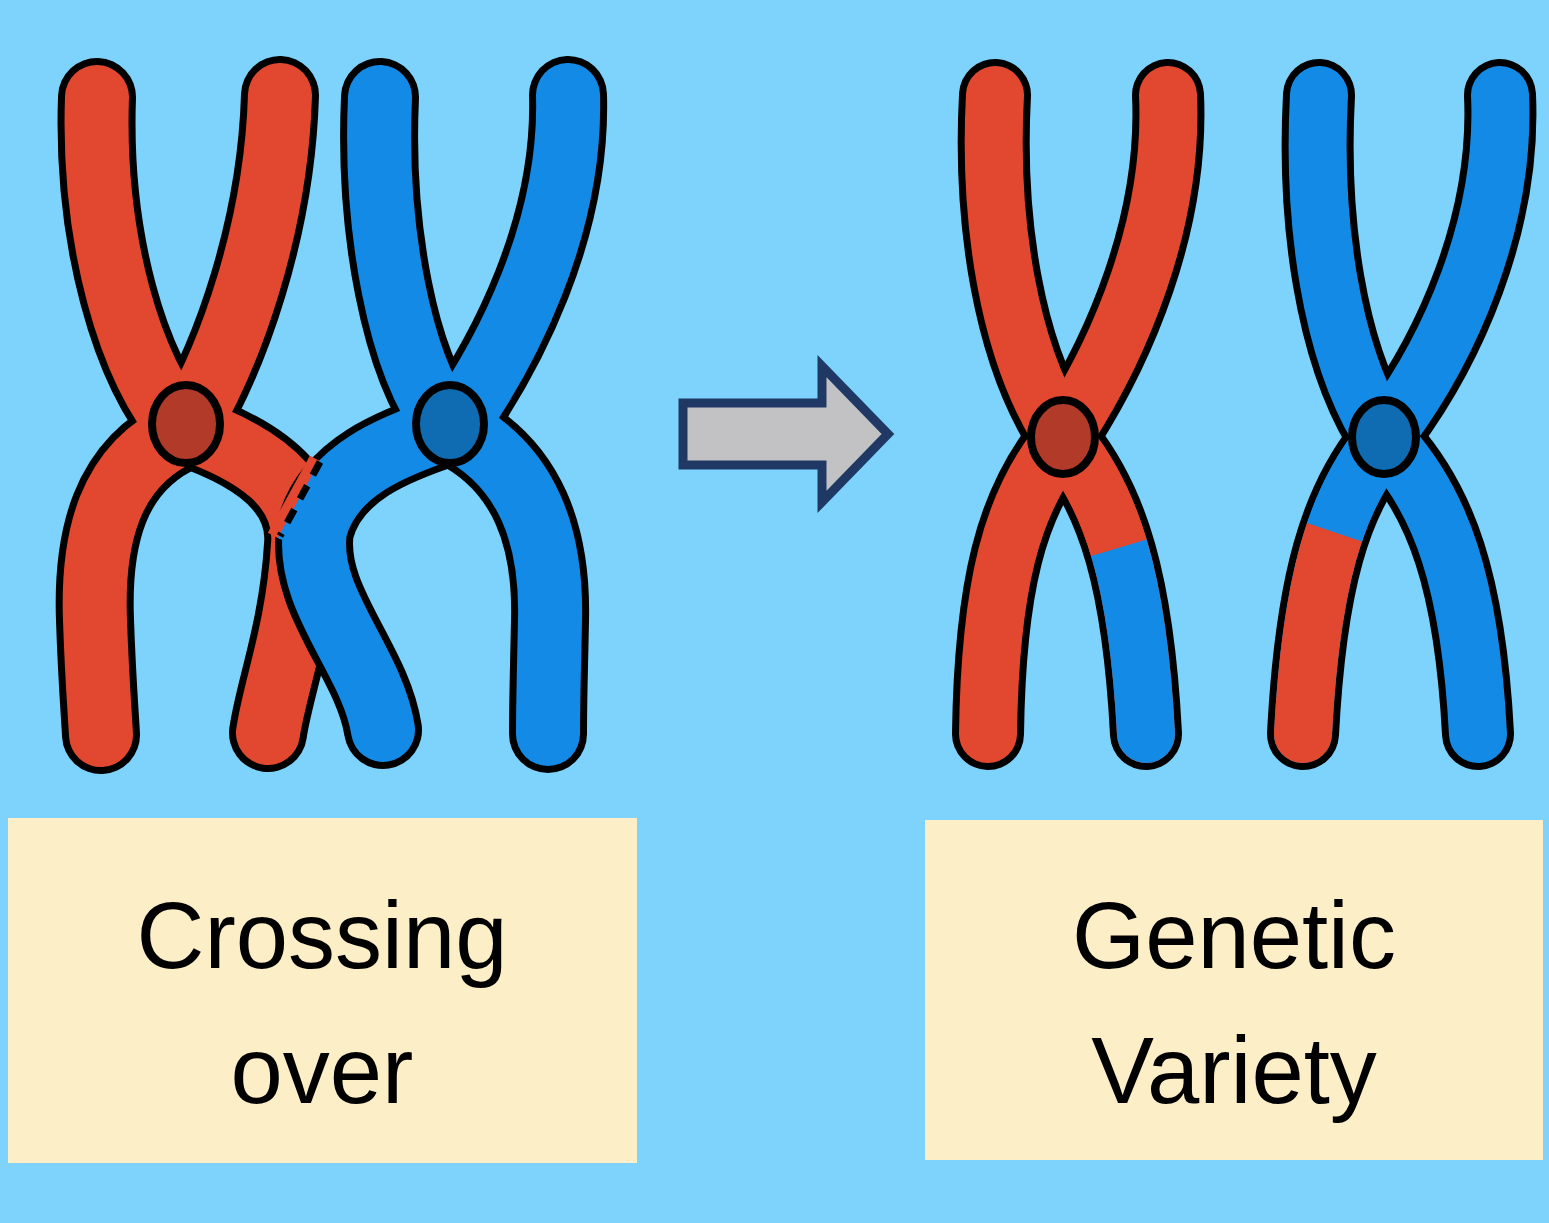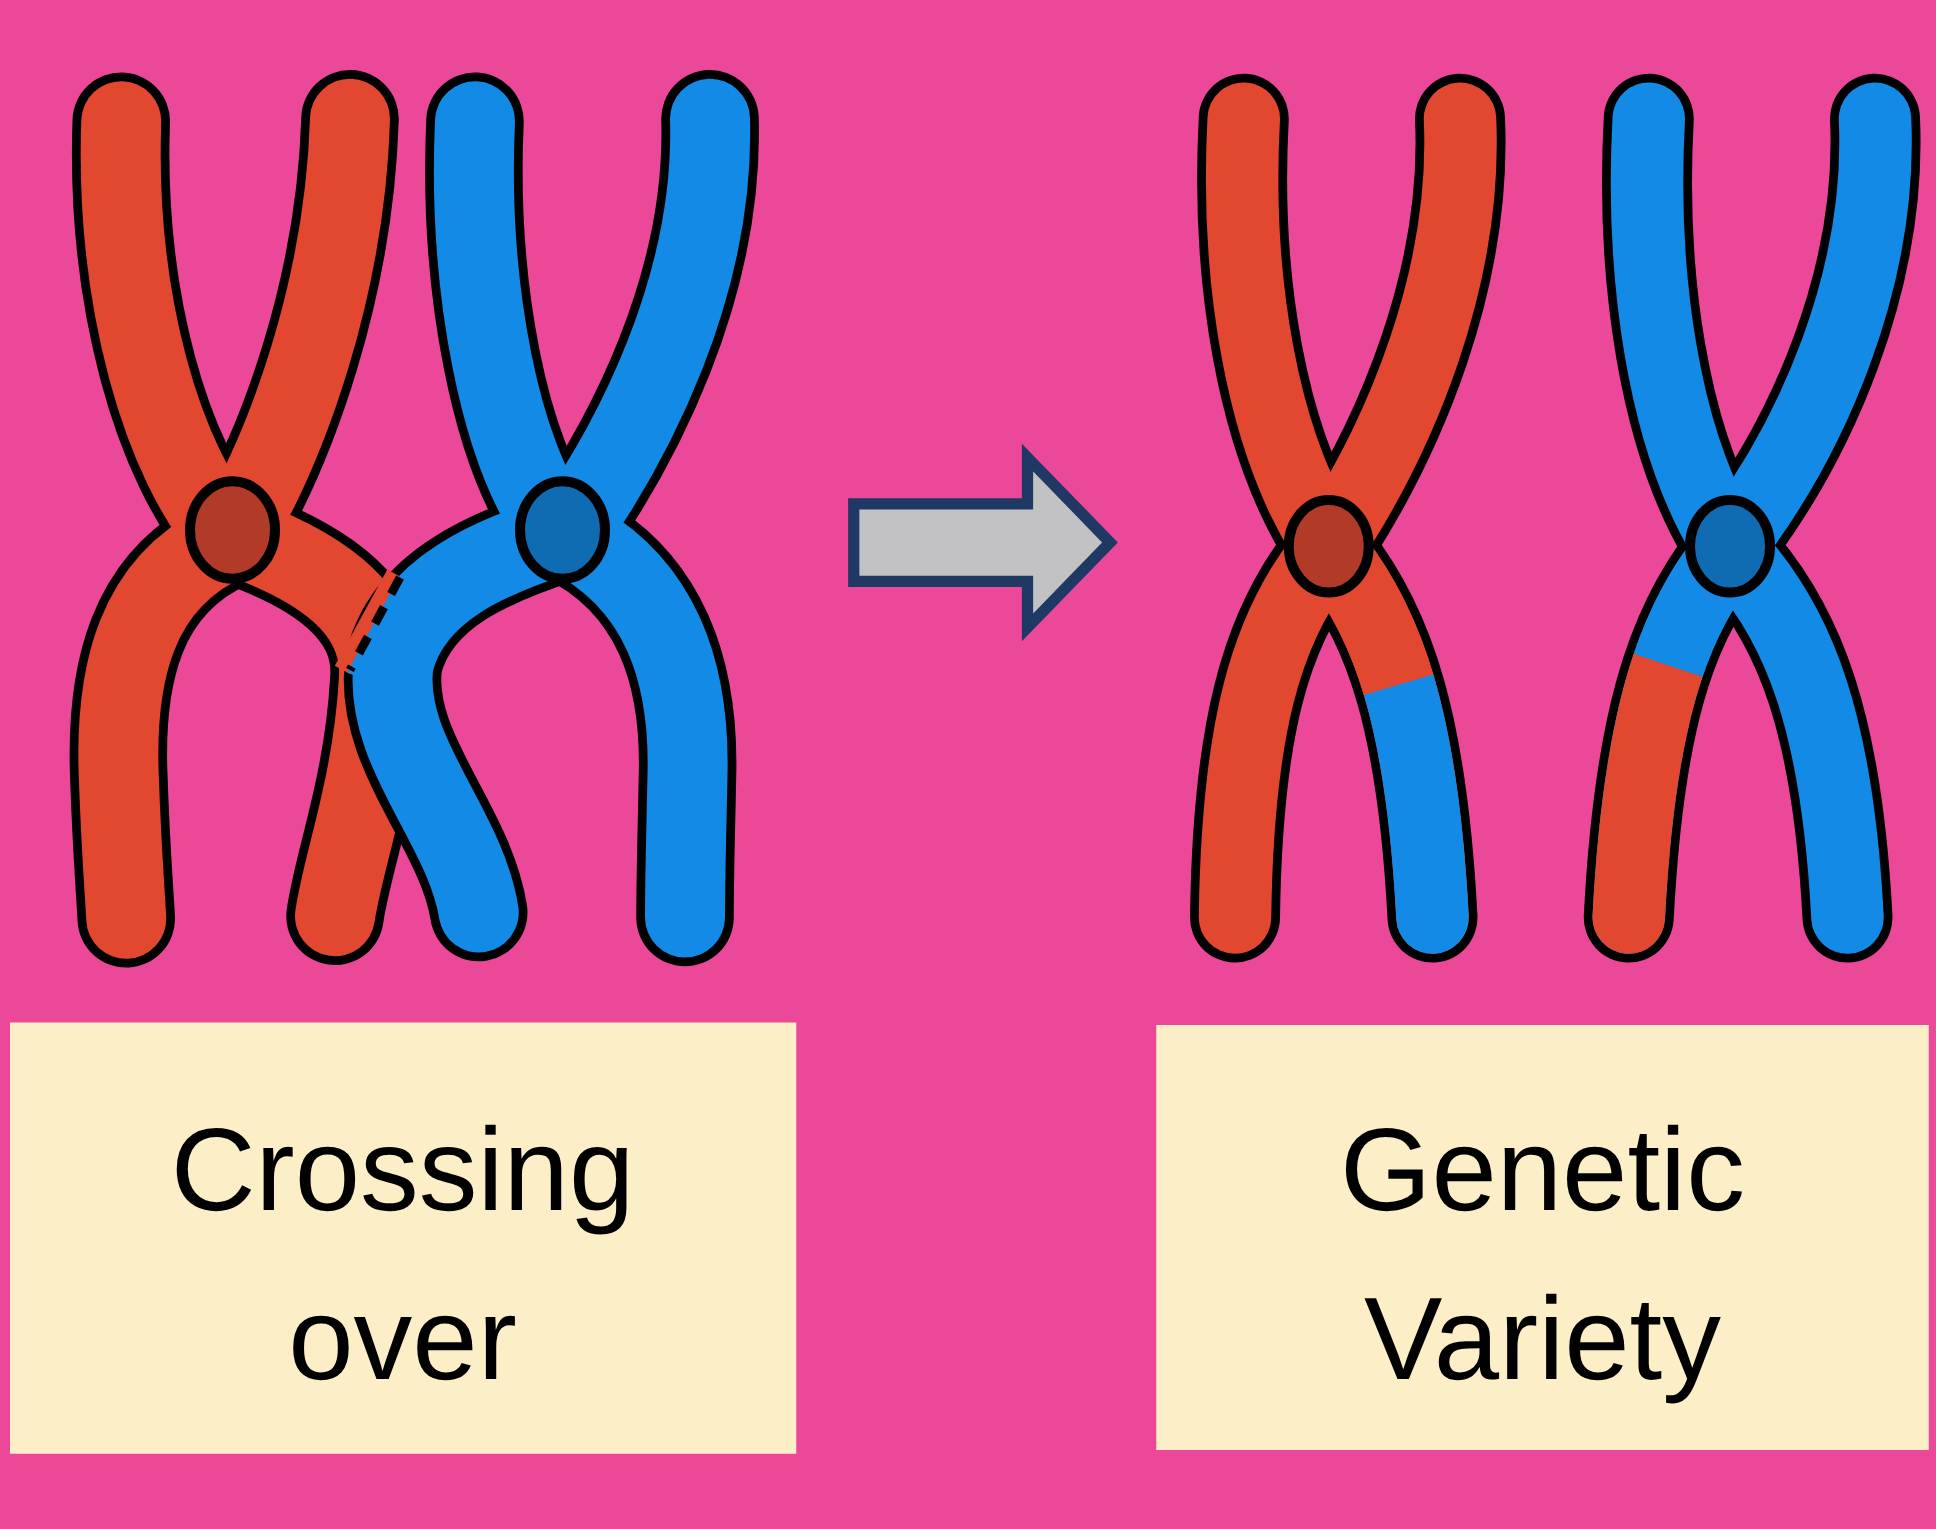--- a/index.html
+++ b/index.html
@@ -5,21 +5,21 @@
   html, body {
     margin: 0;
     padding: 0;
     background: #ffffff;
     font-family: "Liberation Sans", sans-serif;
   }
   .stage {
     position: relative;
     width: 1549px;
     height: 1223px;
-    background: #ec4899;
+    background: #7dd3fc;
     overflow: hidden;
   }
   svg { display: block; }
   .arm {
     fill: none;
     stroke-linecap: round;
   }
   .outline { stroke: #000000; }
   .w-big-outline  { stroke-width: 78px; }
   .w-big-fill     { stroke-width: 64px; }

